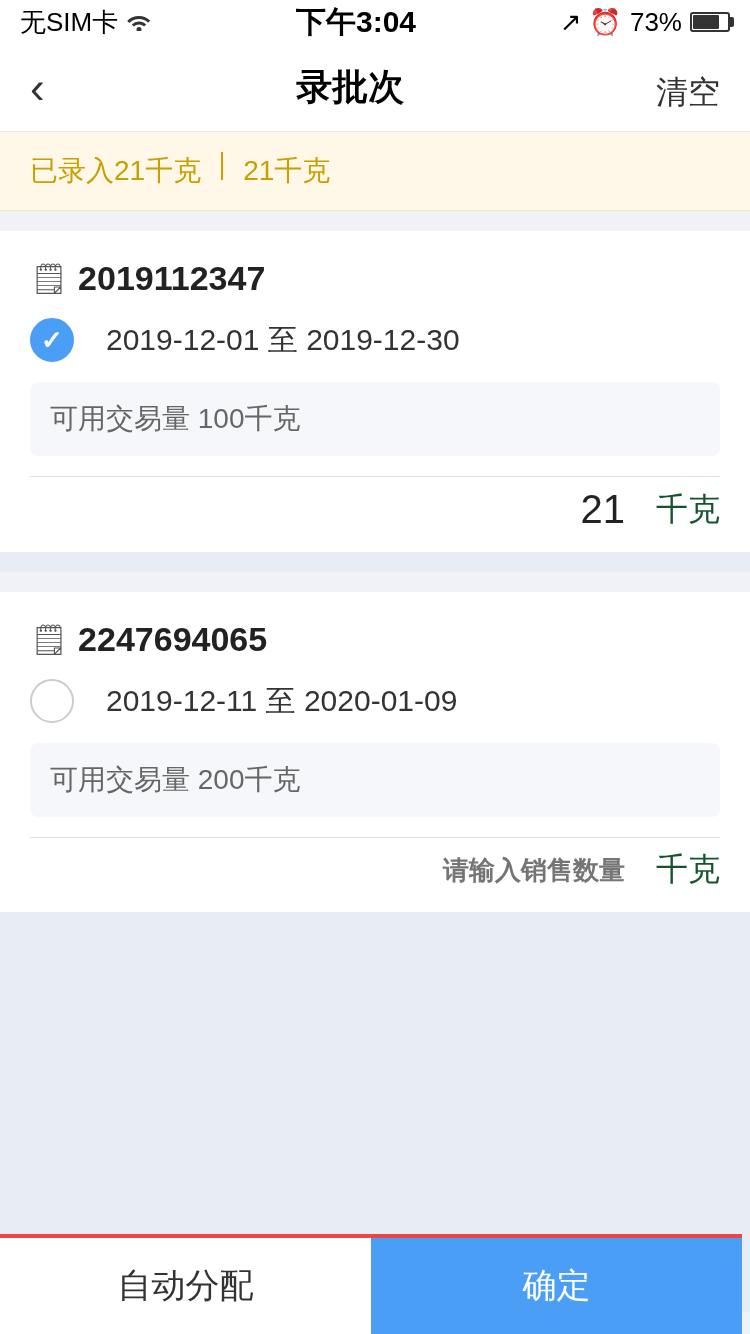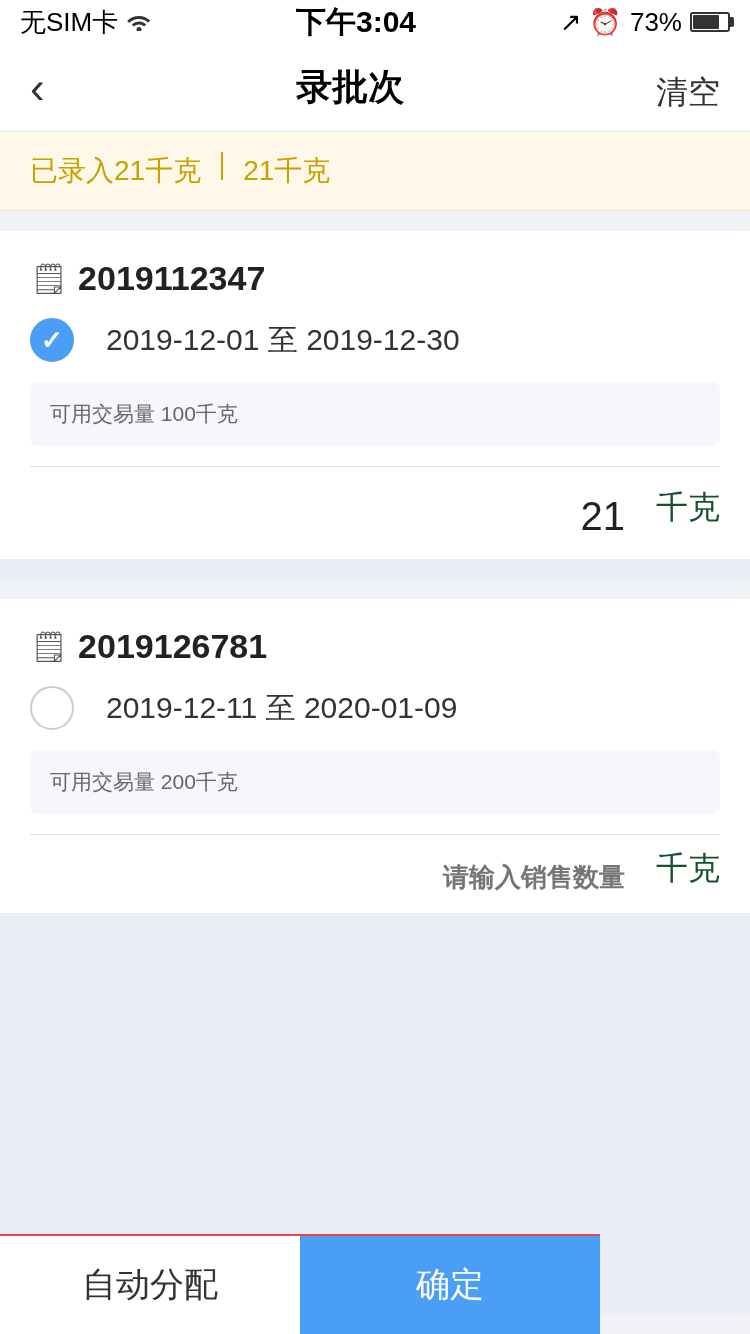--- a/index.html
+++ b/index.html
@@ -172,41 +172,40 @@
     .date-range {
       font-size: 30px;
       color: #333;
     }
 
     .card-available {
       margin: 10px 30px 20px 30px;
       background: #f5f7fa;
       border-radius: 8px;
       padding: 18px 20px;
-      font-size: 21px;
+      font-size: 28px;
       color: #666;
     }
 
     .card-quantity-row {
       display: flex;
       align-items: center;
       justify-content: flex-end;
       padding: 10px 30px 20px 30px;
       gap: 16px;
     }
     .quantity-input {
       font-size: 40px;
       font-weight: 500;
       color: #222;
       text-align: right;
       border: none;
       outline: none;
       background: transparent;
       width: 120px;
-      margin-top: 17px;
     }
     .quantity-unit {
       font-size: 32px;
       color: #14532d;
     }
 
     .divider-line {
       height: 1px;
       background: #e0e0e0;
       margin: 0 30px;
@@ -216,25 +215,25 @@
     .section-divider {
       height: 20px;
       background: #e8ecf5;
     }
 
     
     .bottom-bar {
       position: fixed;
       bottom: 0;
       left: 0;
-      width: 600px;
+      width: 742px;
       height: 100px;
       display: flex;
       background: #fff;
-      border-top: 2px solid #ef4444;
+      border-top: 4px solid #ef4444;
     }
     .btn-auto {
       flex: 1;
       display: flex;
       align-items: center;
       justify-content: center;
       font-size: 34px;
       color: #333;
       background: #fff;
       cursor: pointer;
@@ -311,21 +310,21 @@
       <input class="quantity-input" type="number" value="21" style="">
       <span class="quantity-unit">千克</span>
     </div>
   </div>
 
   <div class="section-divider"></div>
 
   <div class="card">
     <div class="card-header">
       <span class="batch-icon">🗒</span>
-      <span class="batch-number">2019126781</span>
+      <span class="batch-number">2247694065</span>
     </div>
     <div class="card-row-date">
       <div class="radio-btn"></div>
       <span class="date-range">2019-12-11 至 2020-01-09</span>
     </div>
     <div class="card-available">可用交易量 200千克</div>
     <div class="divider-line"></div>
     <div class="card-quantity-row">
       <input class="quantity-input" type="number" style="color: #ef4444; font-size: 26px; width: 300px; font-weight: bold;" placeholder="请输入销售数量">
       <span class="quantity-unit">千克</span>

